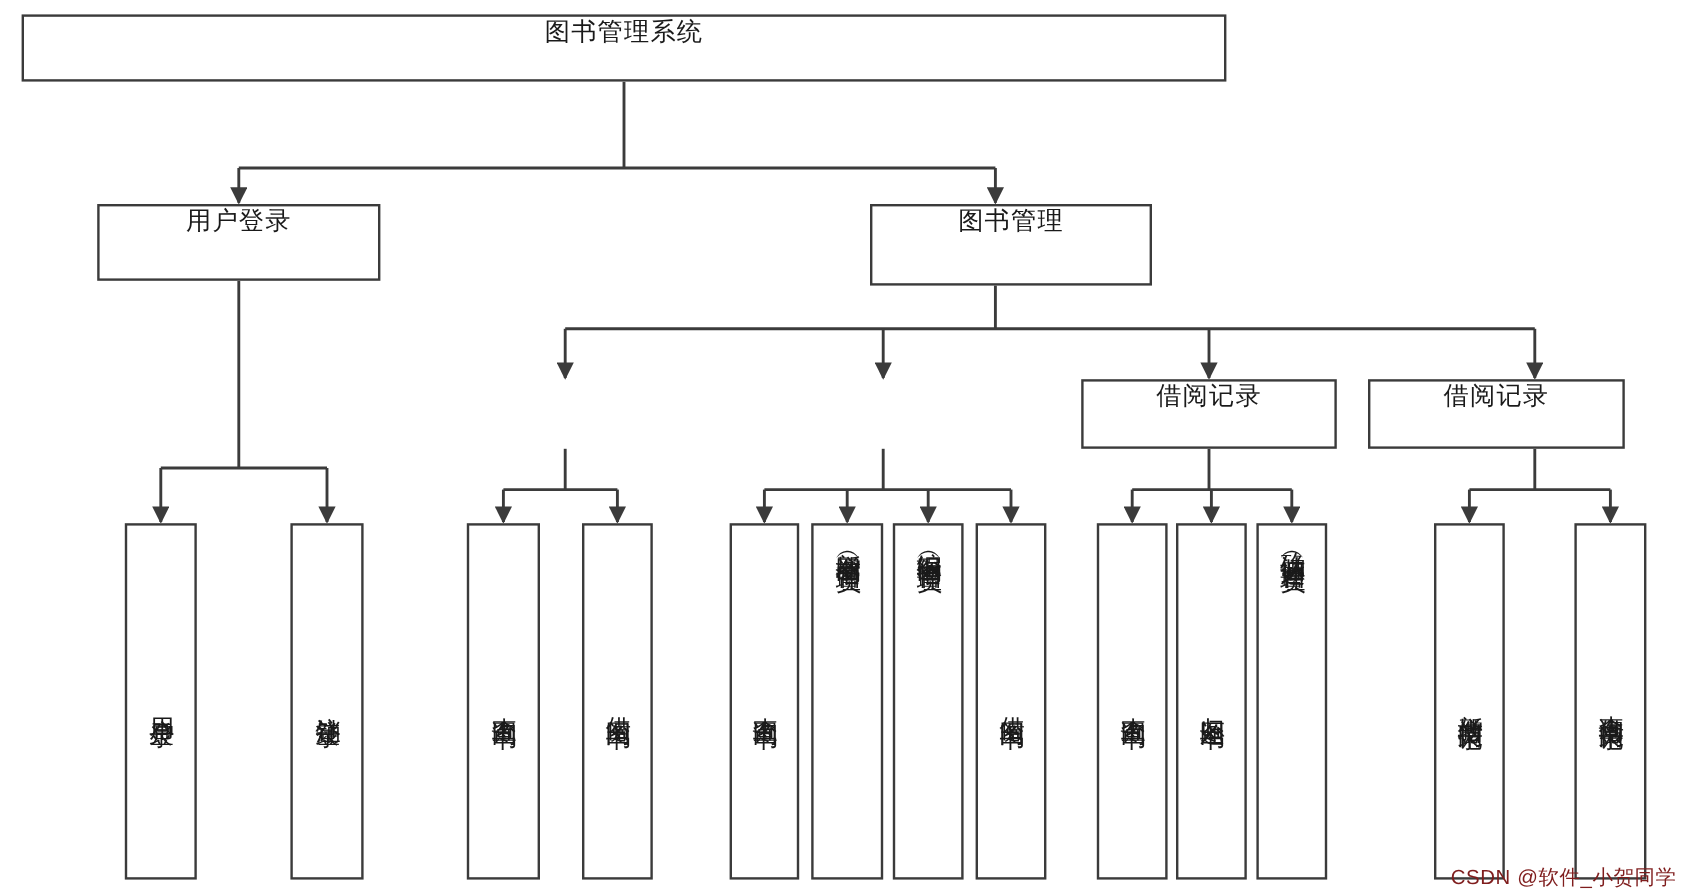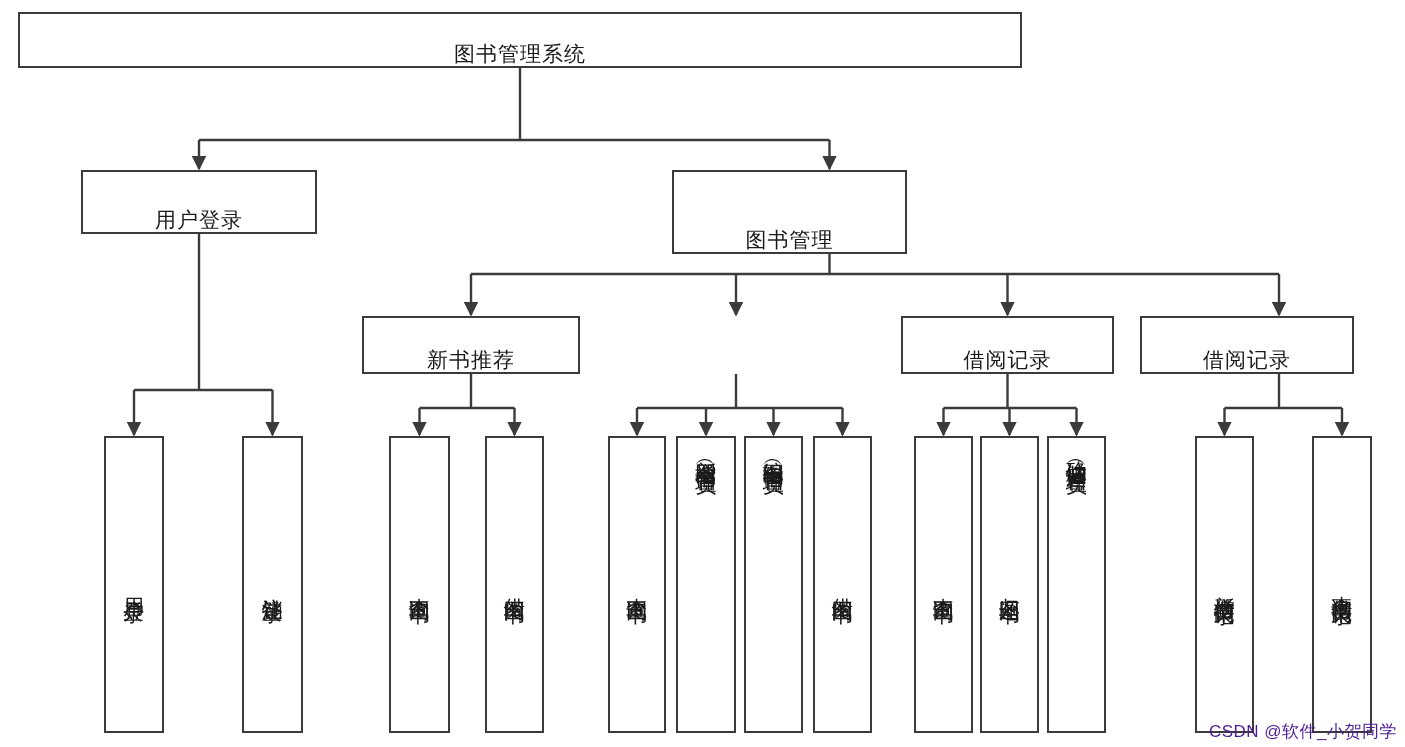--- a/index.html
+++ b/index.html
@@ -25,21 +25,21 @@
     width: 1405px;
     height: 747px;
     pointer-events: none;
   }
   .node {
     position: absolute;
     box-sizing: border-box;
     border: 2px solid #3b3b3b;
     background: #ffffff;
     display: flex;
-    align-items: flex-end;
+    align-items: flex-start;
     justify-content: center;
     color: #1a1a1a;
   }
   .node.horiz .label {
     font-size: 21px;
     line-height: 1.2;
     letter-spacing: 1px;
     white-space: nowrap;
   }
   .node.vert {
@@ -57,21 +57,21 @@
   }
   .node.vert.centered {
     align-items: center;
     padding-top: 0;
   }
   .watermark {
     position: absolute;
     right: 8px;
     bottom: 4px;
     font-size: 17px;
-    color: #4c1d95;
+    color: #7f1d1d;
     white-space: nowrap;
     letter-spacing: 0.5px;
   }
 </style>
 </head>
 <body>
 
 <div id="canvas">
 
   <svg id="edges" viewBox="0 0 1405 747" xmlns="http://www.w3.org/2000/svg">
@@ -117,27 +117,24 @@
       </g>
   </svg>
 
   <div class="node horiz" id="node-root" style="left: 18px; top: 12px; width: 1004px; height: 56px;">
     <span class="label">图书管理系统</span>
   </div>
 
   <div class="node horiz" id="node-user-login" style="left: 81px; top: 170px; width: 236px; height: 64px;">
     <span class="label">用户登录</span>
   </div>
-  <div class="node horiz" id="node-book-management" style="left: 672px; top: 170px; width: 235px; height: 84px;">
+  <div class="node horiz" id="node-book-management" style="left: 725px; top: 170px; width: 235px; height: 68px;">
     <span class="label">图书管理</span>
   </div>
 
-  <div class="node horiz" id="node-new-book-recommend" style="left: 362px; top: 316px; width: 218px; height: 58px;">
-    <span class="label">新书推荐</span>
-  </div>
   <div class="node horiz" id="node-current-borrow" style="left: 901px; top: 316px; width: 213px; height: 58px;">
     <span class="label">借阅记录</span>
   </div>
   <div class="node horiz" id="node-borrow-record" style="left: 1140px; top: 316px; width: 214px; height: 58px;">
     <span class="label">借阅记录</span>
   </div>
 
   <div class="node vert centered" id="node-leaf-user-login" style="left: 104px; top: 436px; width: 60px; height: 297px;">
     <span class="label">用户登录</span>
   </div>

